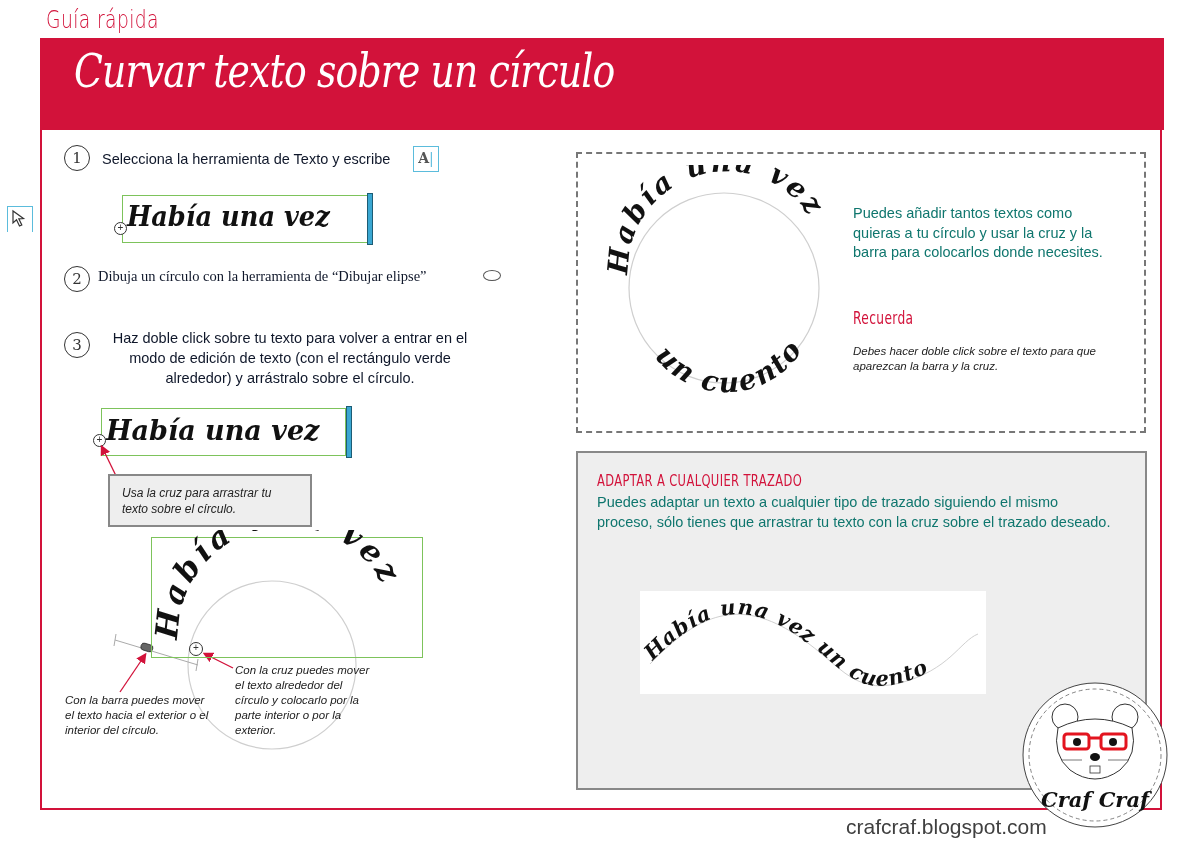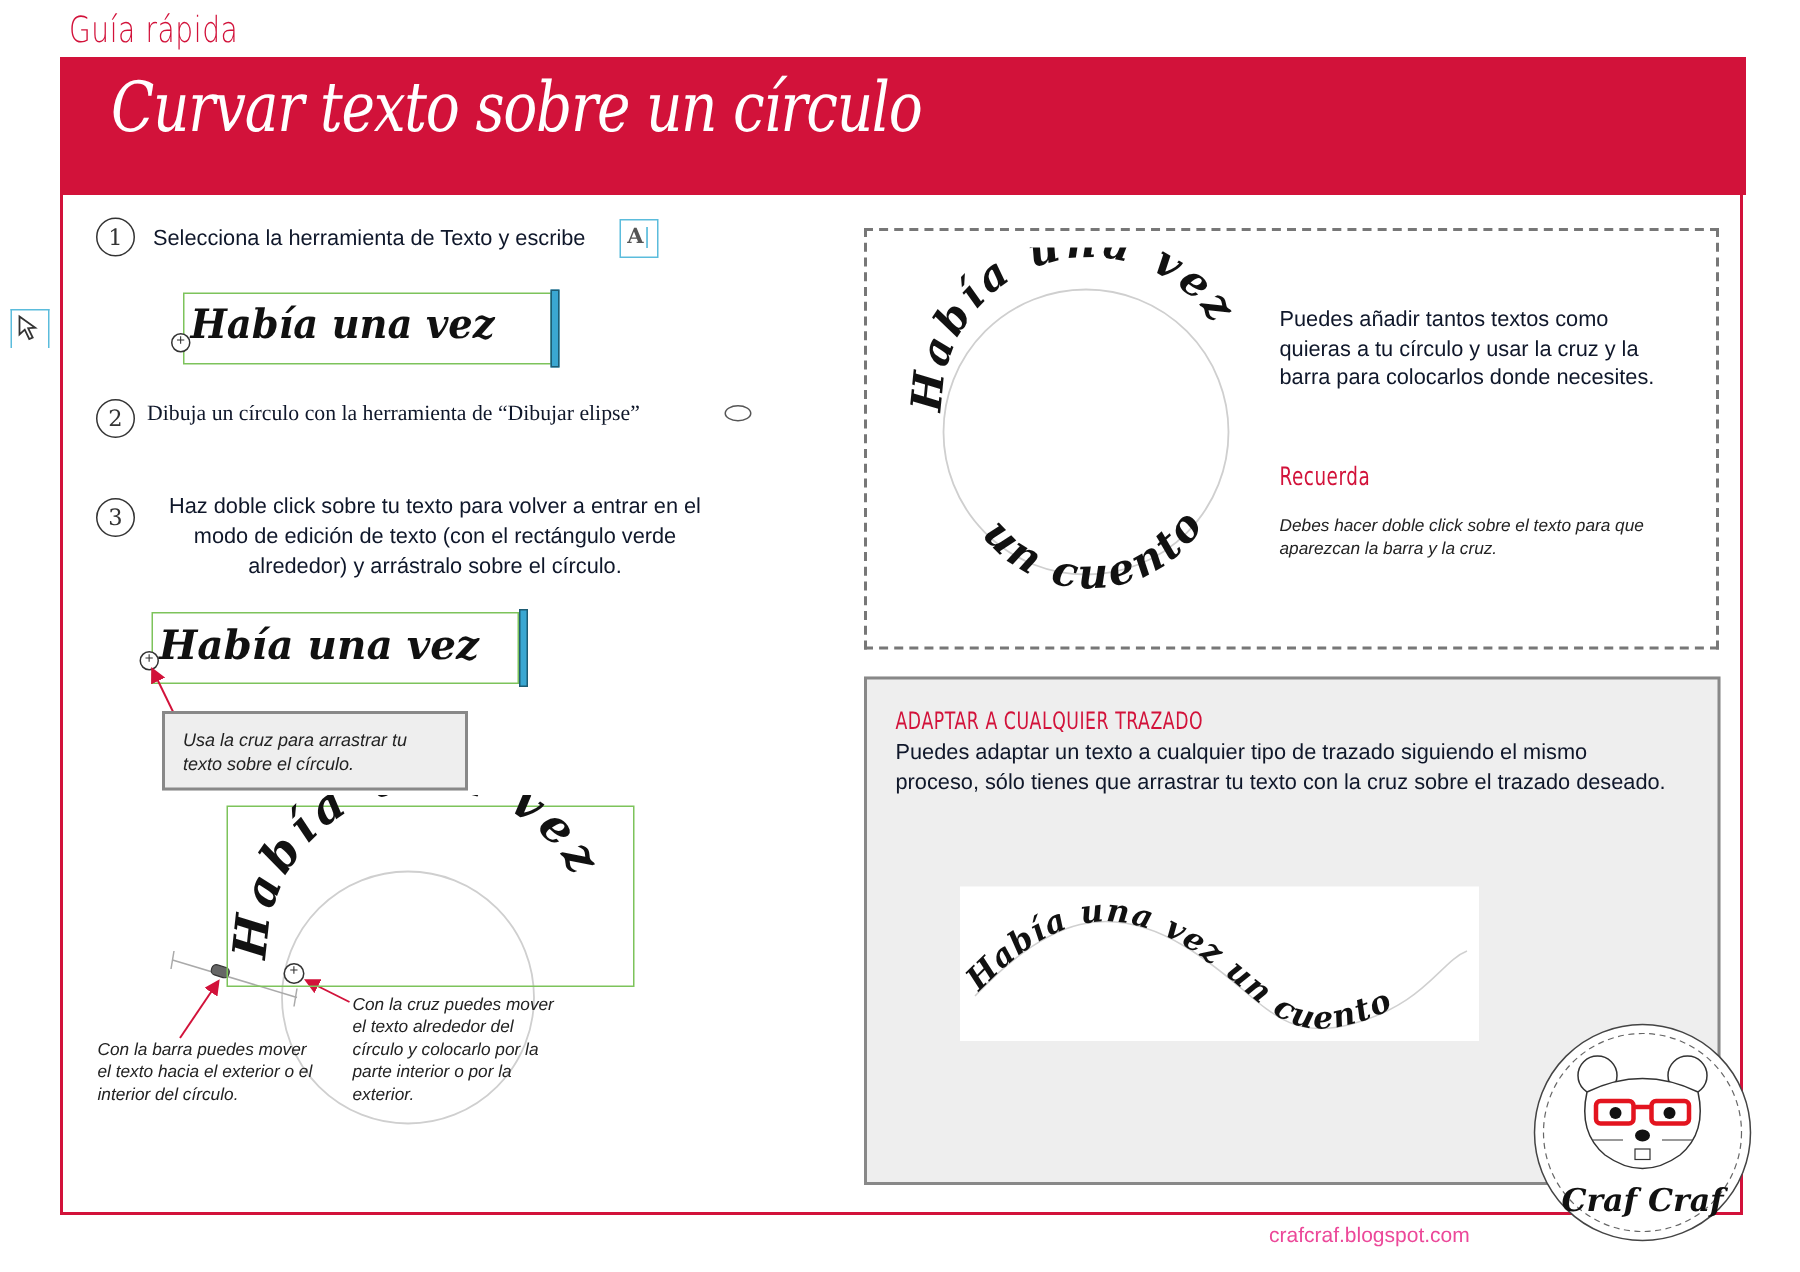--- a/index.html
+++ b/index.html
@@ -24,22 +24,22 @@
   .bar { width:6px; background:#3aa7d2; border:1px solid #1d5c74; box-sizing:border-box; }
   .cross { width:13px; height:13px; border:1.5px solid #333; border-radius:50%; box-sizing:border-box; background:#fff;
            font-size:10px; line-height:10px; text-align:center; color:#333; }
   .note-box { background:#eeeeee; border:2px solid #888; box-sizing:border-box; font-style:italic; font-size:12px;
               line-height:16px; padding:9px 12px; color:#222; }
   .italic-note { font-style:italic; font-size:11.5px; line-height:15px; color:#222; }
   .dashed-box { left:576px; top:152px; width:570px; height:281px; border:2px dashed #777; box-sizing:border-box; }
   .gray-box { left:576px; top:451px; width:571px; height:339px; background:#eeeeee; border:2px solid #888; box-sizing:border-box; }
   .pink-head { font-family:"DejaVu Sans", sans-serif; color:#d2123a; font-size:13px; letter-spacing:0.5px;
                transform:scaleX(0.72); transform-origin:left top; white-space:nowrap; }
-  .body-text { font-size:14.5px; line-height:19.5px; color:#0f172a; }
-  .footer-url { left:846px; top:815px; font-size:14px; color:#ec4899; }
+  .body-text { font-size:14.5px; line-height:19.5px; color:#0f766e; }
+  .footer-url { left:846px; top:815px; font-size:21px; color:#404040; }
 </style>
 </head>
 <body>
 
 <div class="abs kicker">Guía rápida</div>
 <div class="abs frame"></div>
 <div class="abs banner"></div>
 <div class="abs banner-title">Curvar texto sobre un círculo</div>
 
 <div class="abs tool-arrow" style="left:7px;top:206px;">

